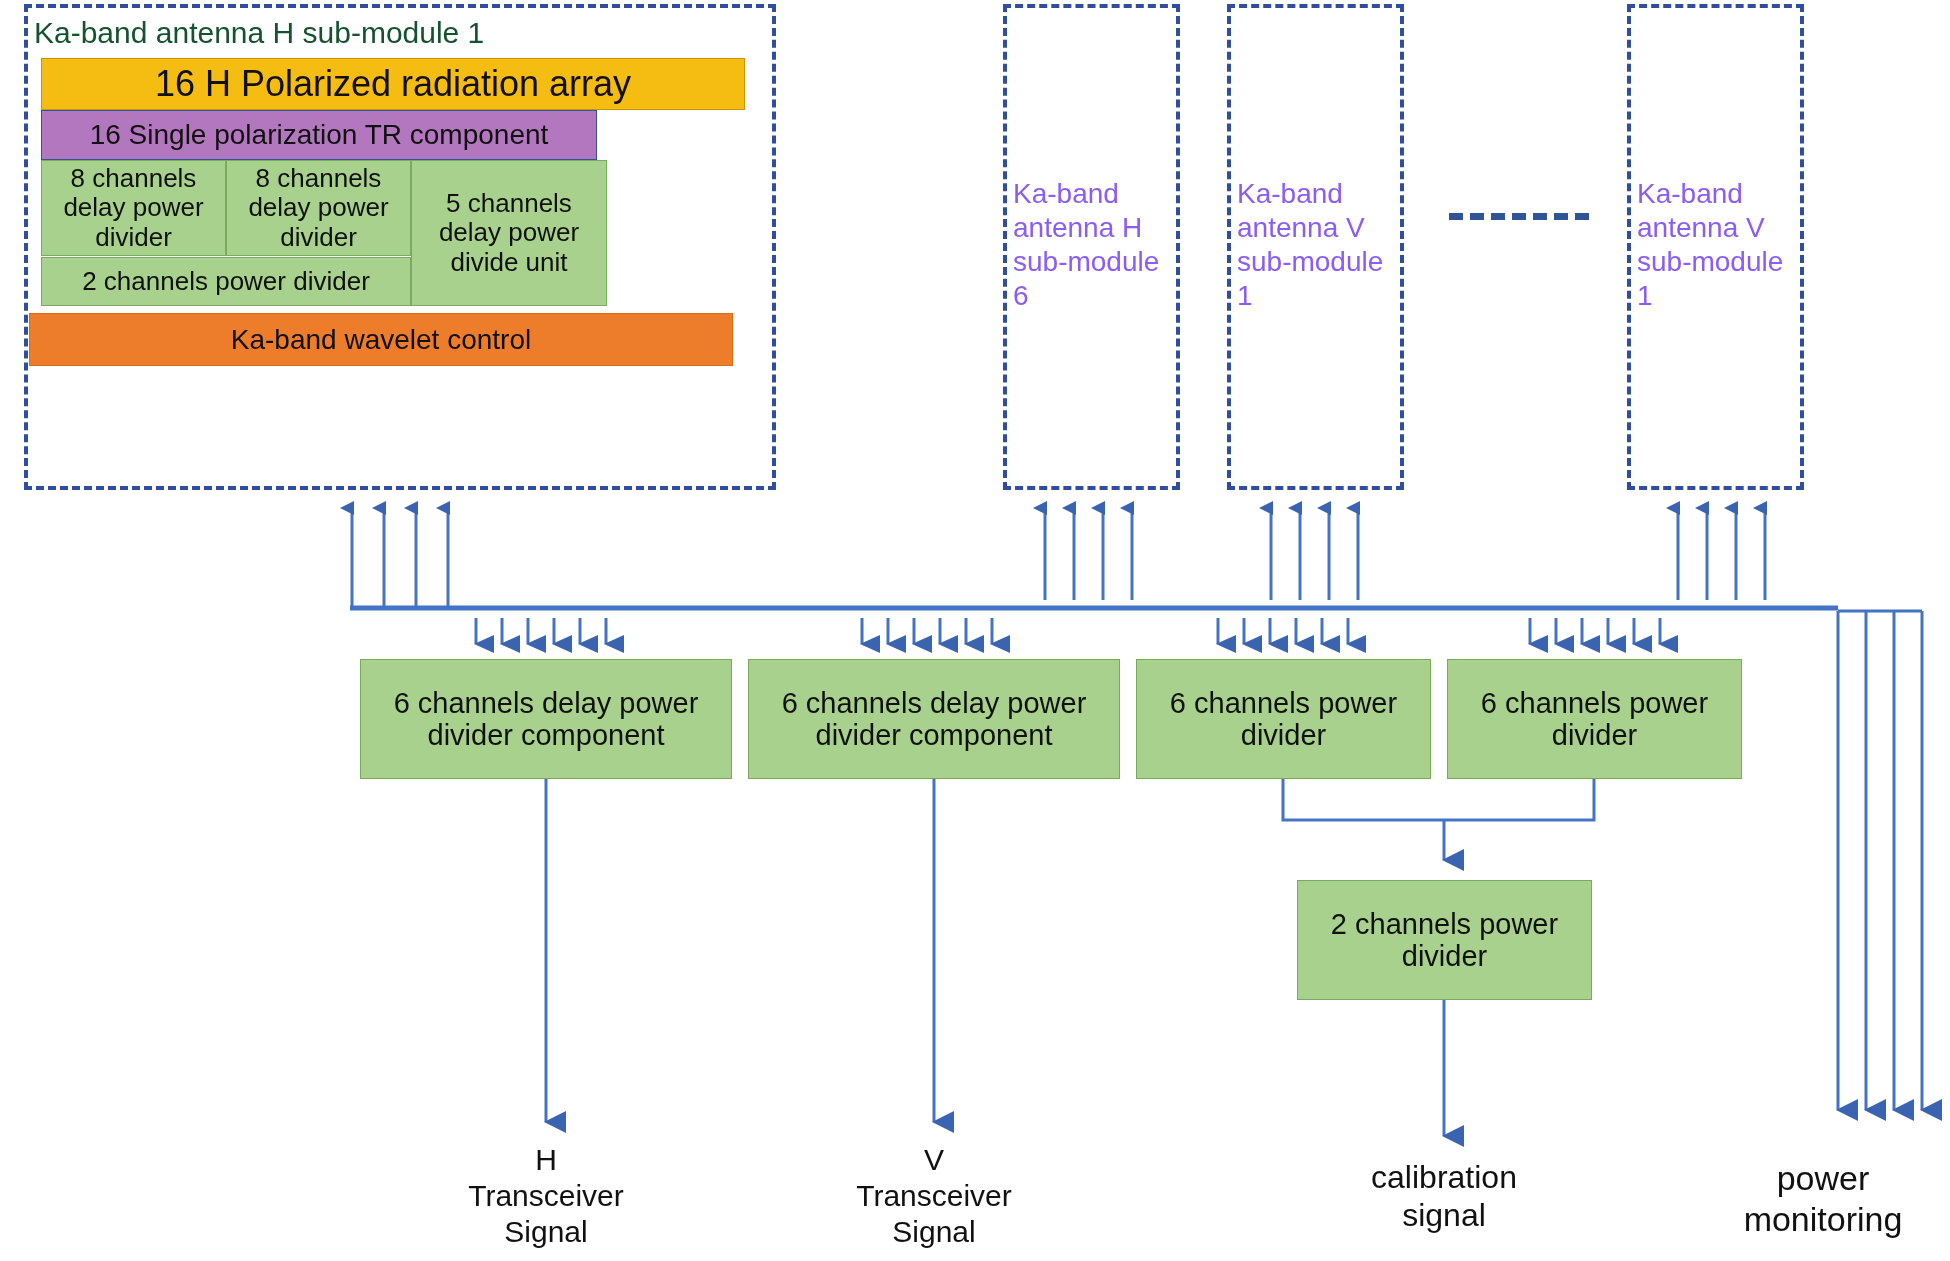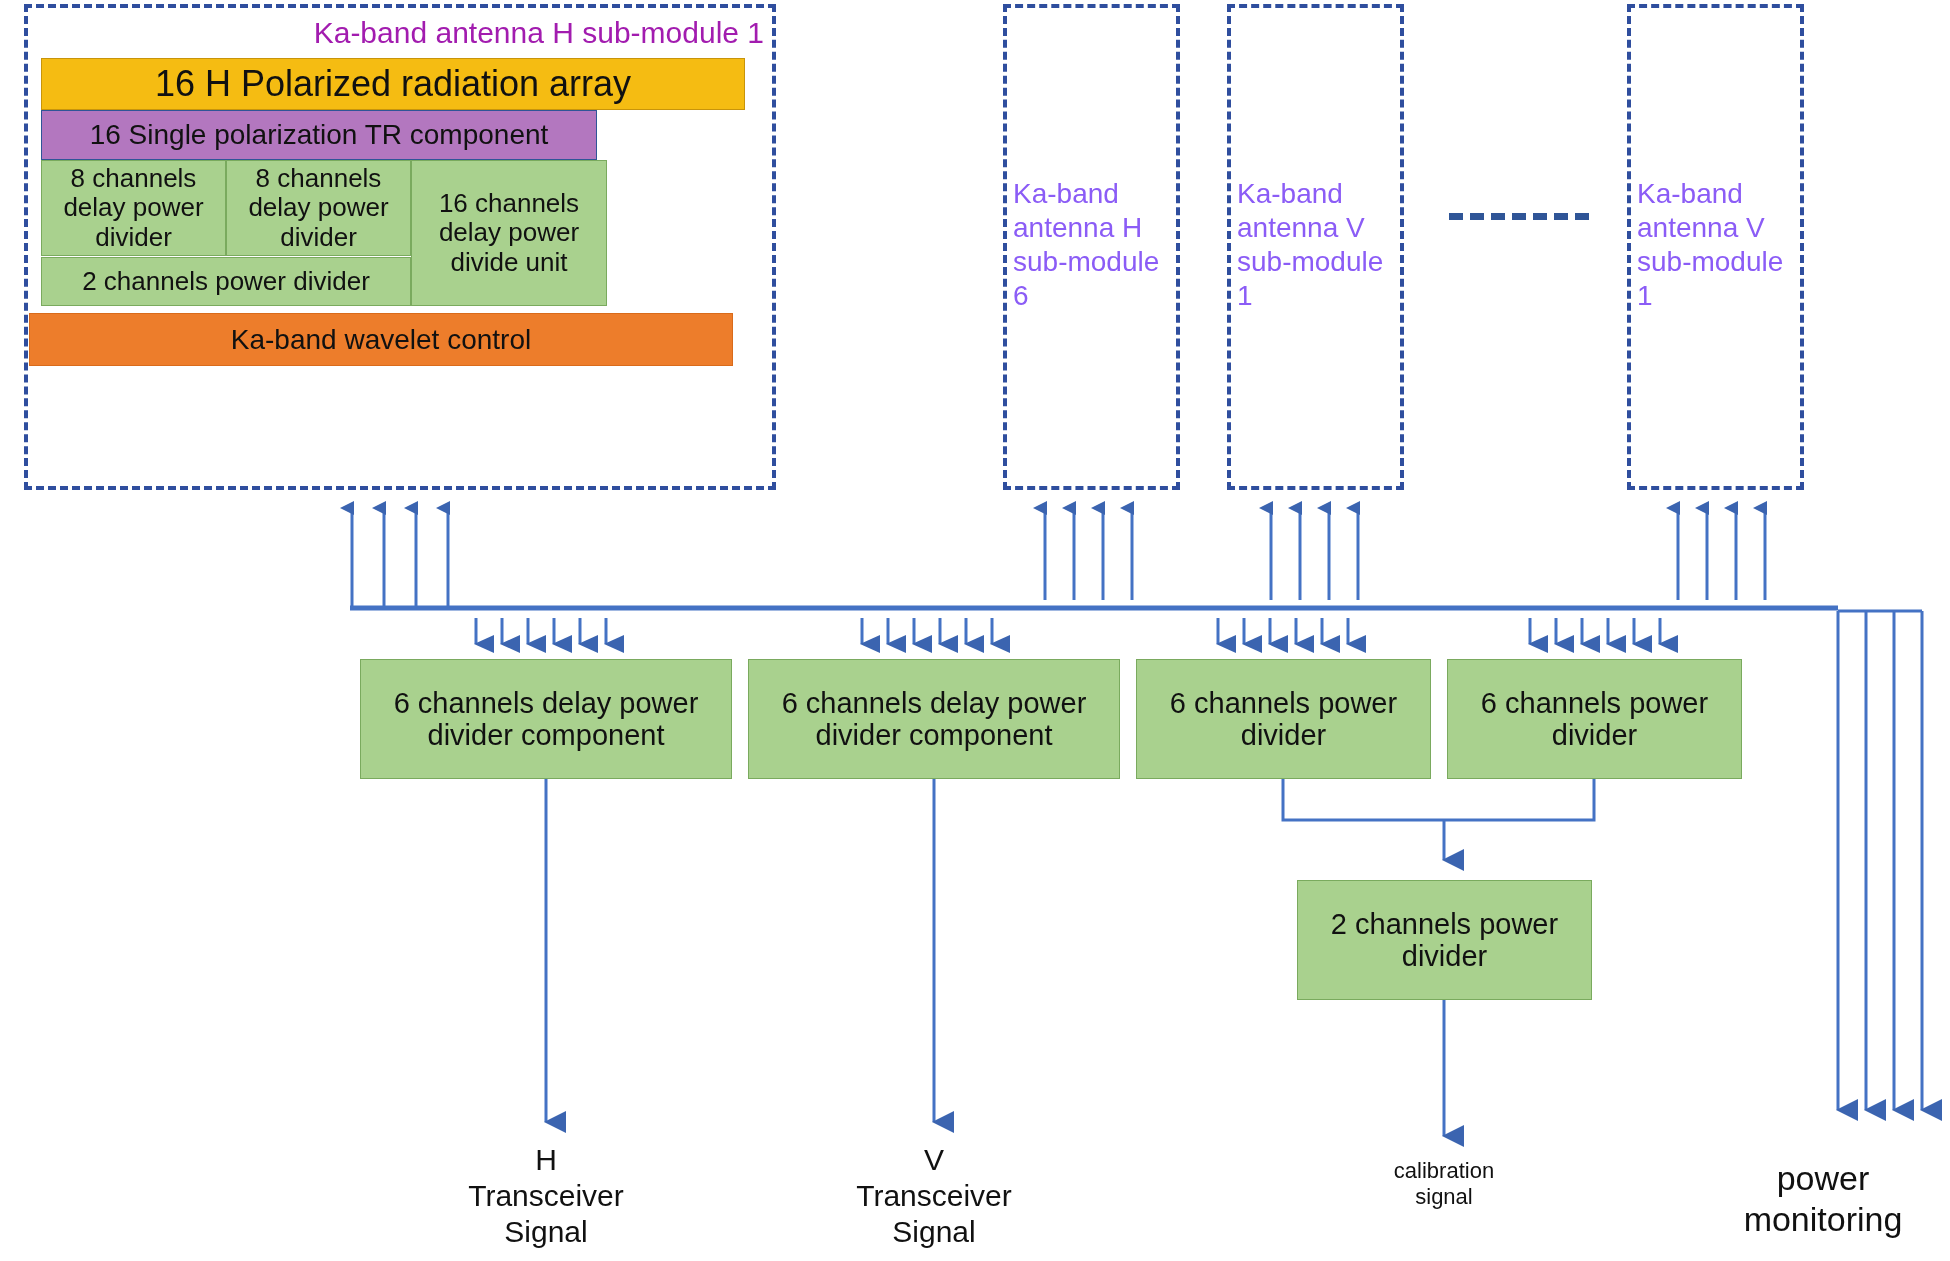--- a/index.html
+++ b/index.html
@@ -32,22 +32,22 @@
     color: #111111;
     line-height: 1.12;
     padding: 2px 4px;
   }
   .blk-amber  { background: #F5BC12; border: 1px solid #C8940A; }
   .blk-purple { background: #B377BF; border: 1px solid #2F5597; }
   .blk-green  { background: #A9D18E; border: 1px solid #7AAA5E; }
   .blk-orange { background: #ED7D2B; border: 1px solid #D96B1B; }
 
   .module-title {
-    text-align: right;
-    color: #a21caf;
+    text-align: left;
+    color: #14532d;
     white-space: nowrap;
   }
   .module-label {
     display: flex;
     align-items: center;
     justify-content: center;
     text-align: left;
     color: #8b5cf6;
     line-height: 1.22;
   }
@@ -75,21 +75,21 @@
   <div class="abs module-title" style="left:34px; top:16px; width:730px; font-size:30px;">Ka-band antenna H sub-module 1</div>
 
   <div class="abs blk blk-amber" style="left:41px; top:58px; width:704px; height:52px; font-size:36px;">16 H Polarized radiation array</div>
 
   <div class="abs blk blk-purple" style="left:41px; top:110px; width:556px; height:50px; font-size:28px;">16 Single polarization TR component</div>
 
   <div class="abs blk blk-green" style="left:41px; top:160px; width:185px; height:96px; font-size:26px;">8 channels delay power divider</div>
 
   <div class="abs blk blk-green" style="left:226px; top:160px; width:185px; height:96px; font-size:26px;">8 channels delay power divider</div>
 
-  <div class="abs blk blk-green" style="left:411px; top:160px; width:196px; height:146px; font-size:26px;">16 channels delay power divide unit</div>
+  <div class="abs blk blk-green" style="left:411px; top:160px; width:196px; height:146px; font-size:26px;">5 channels delay power divide unit</div>
 
   <div class="abs blk blk-green" style="left:41px; top:257px; width:370px; height:49px; font-size:26px;">2 channels power divider</div>
 
   <div class="abs blk blk-orange" style="left:29px; top:313px; width:704px; height:53px; font-size:28px;">Ka-band wavelet control</div>
 
   <div class="abs dashed-box" style="left:1003px; top:4px; width:177px; height:486px;"></div>
   <div class="abs module-label" style="left:1013px; top:130px; width:157px; height:230px; font-size:28px;">Ka-band antenna H sub-module 6</div>
 
   <div class="abs dashed-box" style="left:1227px; top:4px; width:177px; height:486px;"></div>
   <div class="abs module-label" style="left:1237px; top:130px; width:157px; height:230px; font-size:28px;">Ka-band antenna V sub-module 1</div>
@@ -110,21 +110,21 @@
   <div class="abs blk blk-green" style="left:1297px; top:880px; width:295px; height:120px; font-size:29px;">2 channels power divider</div>
 
   <div class="abs leaf-label" style="left:396px; top:1142px; width:300px; font-size:30px;">H
 Transceiver
 Signal</div>
 
   <div class="abs leaf-label" style="left:784px; top:1142px; width:300px; font-size:30px;">V
 Transceiver
 Signal</div>
 
-  <div class="abs leaf-label" style="left:1294px; top:1158px; width:300px; font-size:22px;">calibration
+  <div class="abs leaf-label" style="left:1294px; top:1158px; width:300px; font-size:32px;">calibration
 signal</div>
 
   <div class="abs leaf-label" style="left:1698px; top:1158px; width:250px; font-size:34px;">power
 monitoring</div>
 
   <svg class="wires" viewBox="0 0 1950 1261" xmlns="http://www.w3.org/2000/svg">
     <defs>
       <marker id="arrUp" markerWidth="14" markerHeight="14" refX="7" refY="12" orient="auto-start-reverse" markerUnits="userSpaceOnUse">
         <path d="M7,0 L14,14 L0,14 Z" fill="#3B64B0"></path>
       </marker>

